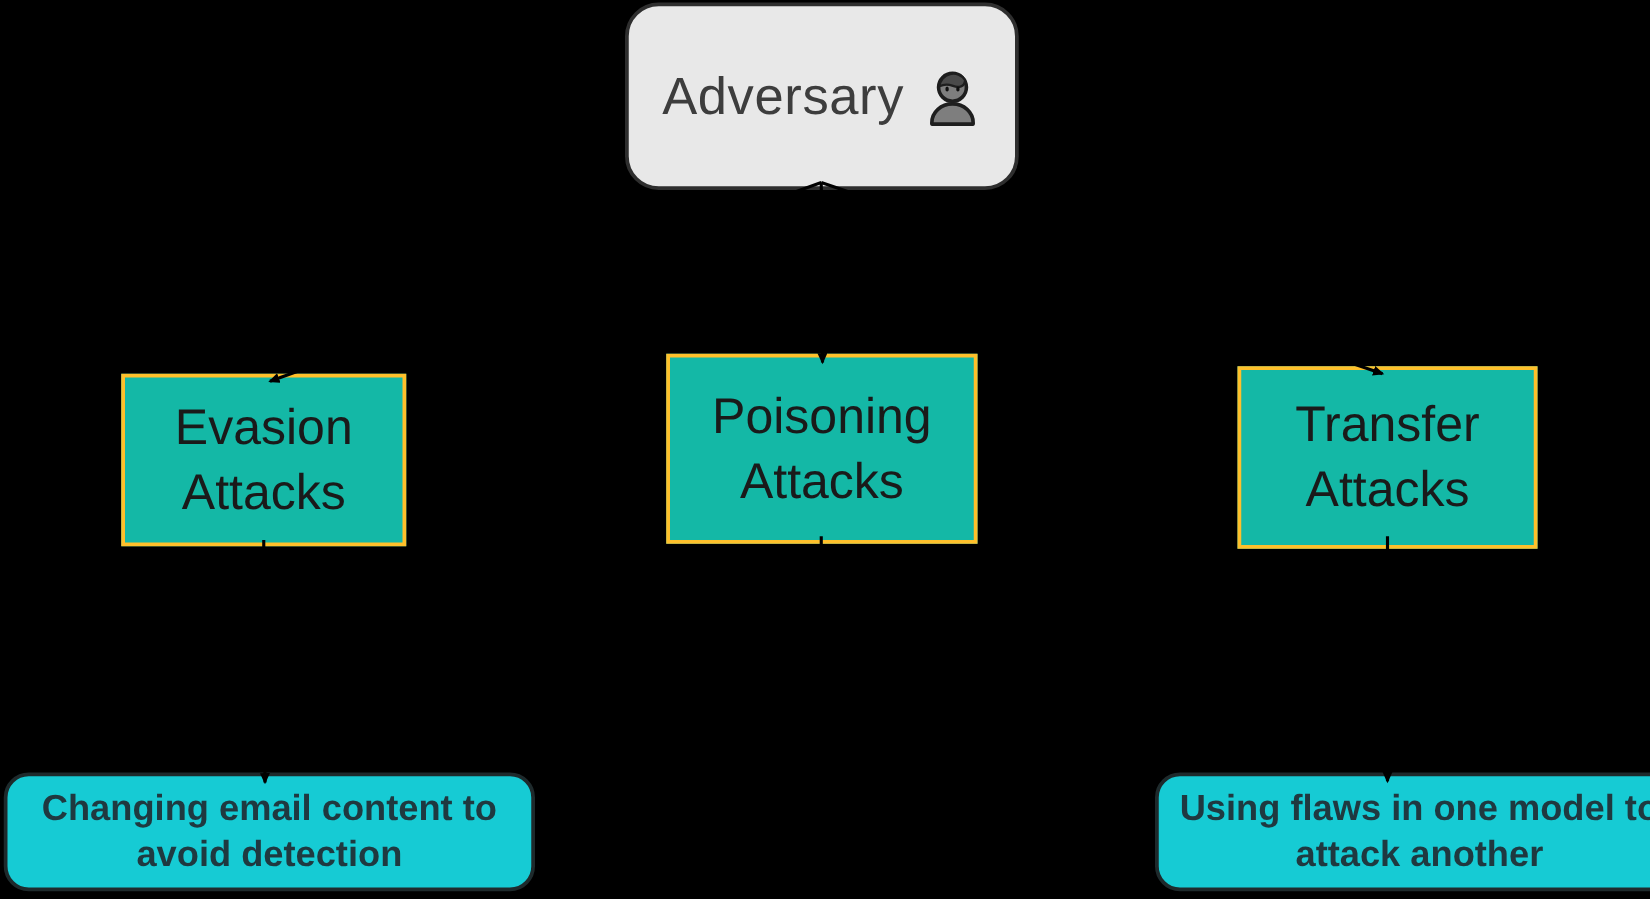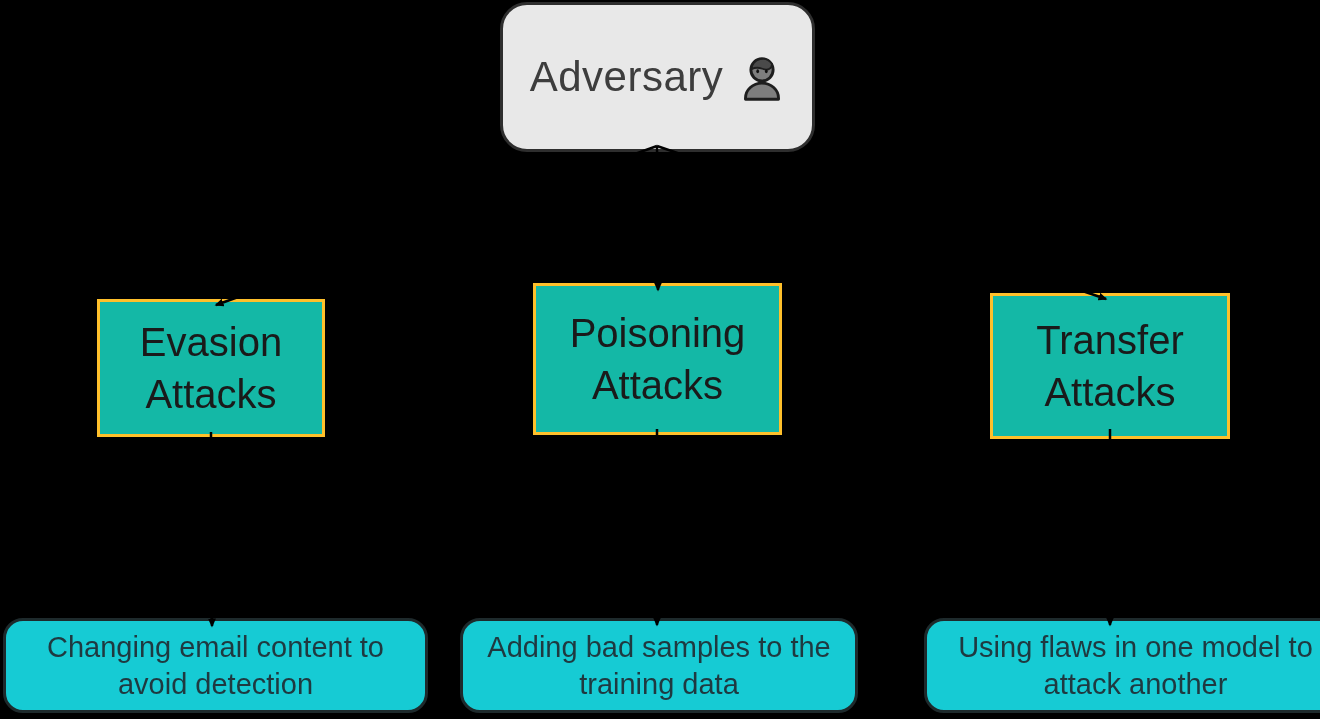--- a/index.html
+++ b/index.html
@@ -62,20 +62,21 @@
     height: 95px;
     background: #16CBD4;
     border: 3px solid #1E2A2C;
     border-radius: 20px;
     box-sizing: border-box;
     display: flex;
     align-items: center;
     justify-content: center;
     text-align: center;
     padding: 0 14px;
+    font-weight: bold;
   }
   .desc-node span {
     font-size: 29px;
     line-height: 37px;
     color: #1F3940;
     display: block;
     width: 100%;
   }
   #desc-evasion   { left: 3px;   width: 425px; }
   #desc-poisoning { left: 460px; width: 398px; }
@@ -116,23 +117,20 @@
   <div class="attack-node" id="node-poisoning">
     <span>Poisoning Attacks</span>
   </div>
   <div class="attack-node" id="node-transfer">
     <span>Transfer Attacks</span>
   </div>
 
   <div class="desc-node" id="desc-evasion">
     <span>Changing email content to avoid detection</span>
   </div>
-  <div class="desc-node" id="desc-poisoning">
-    <span>Adding bad samples to the training data</span>
-  </div>
   <div class="desc-node" id="desc-transfer">
     <span>Using flaws in one model to attack another</span>
   </div>
 
   <svg class="connectors" width="1320" height="719" viewBox="0 0 1320 719">
     <defs>
       <marker id="ah" markerWidth="10" markerHeight="9" refX="7.5" refY="4" orient="auto" markerUnits="userSpaceOnUse">
         <path d="M0,0 L9,4 L0,8 z" fill="#000000"></path>
       </marker>
     </defs>

